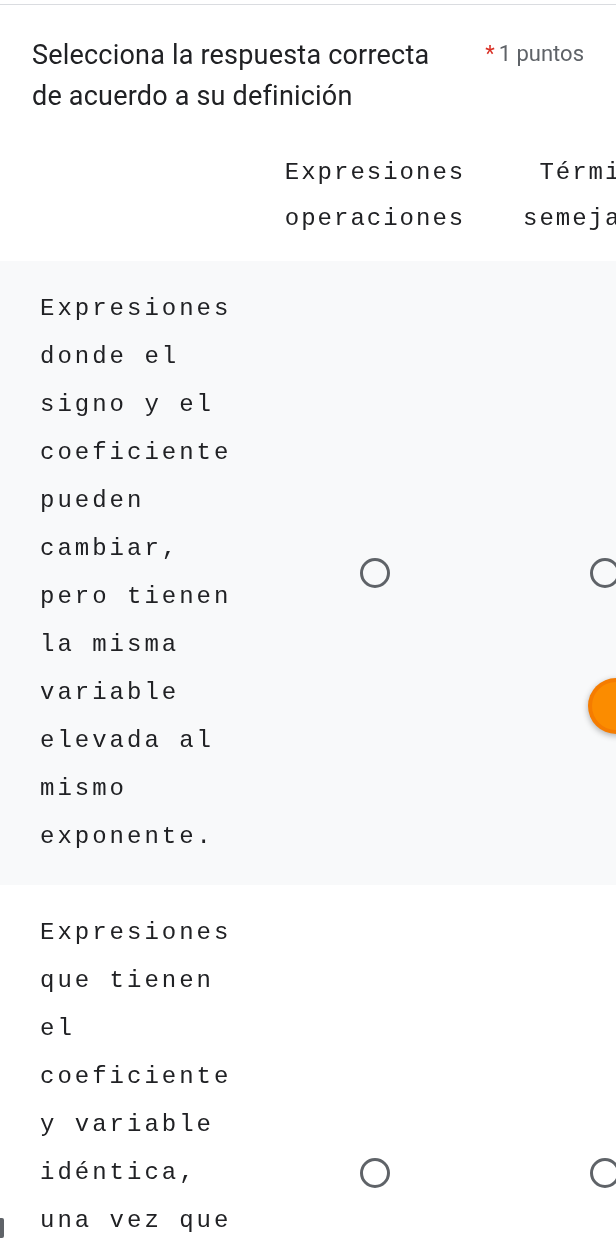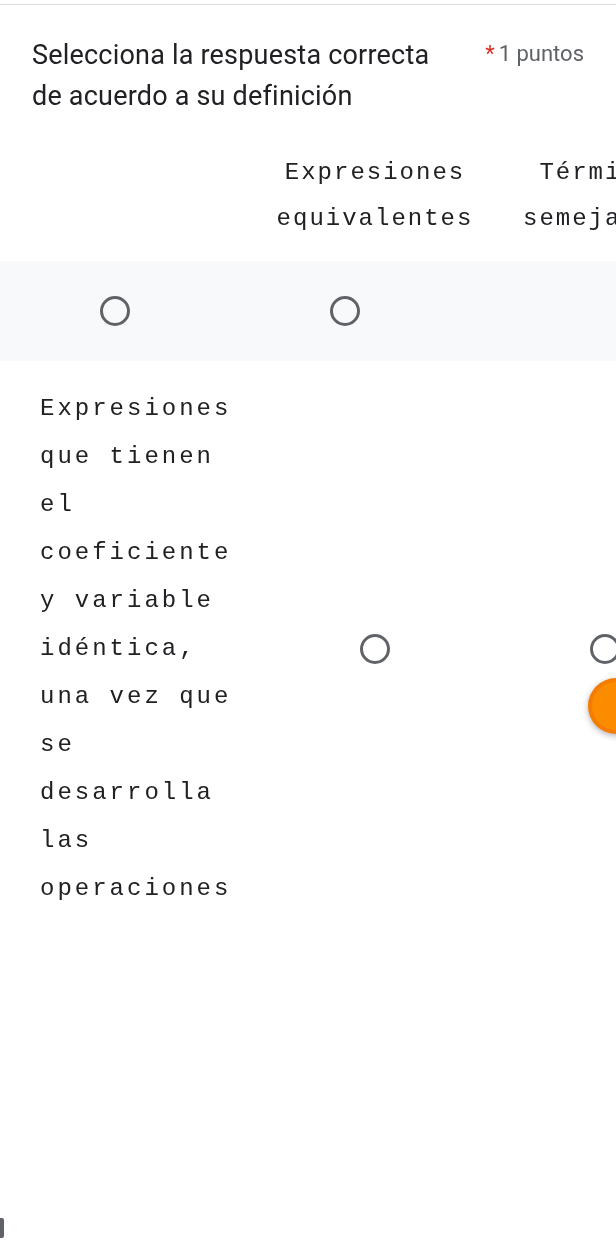--- a/index.html
+++ b/index.html
@@ -133,25 +133,26 @@
     <div class="points-wrap">
       <span class="req-star">*</span><span>1 puntos</span>
     </div>
   </div>
 
   <div class="grid-wrap">
     <div class="grid-inner">
 
       <div class="col-headers">
         <div class="row-label-spacer"></div>
-        <div class="col-header">Expresiones equivalentes</div>
+        <div class="col-header">Expresiones operaciones</div>
         <div class="col-header">Términos semejantes</div>
       </div>
 
       <div class="grid-row shaded">
+        <div class="row-label">Expresiones donde el signo y el coeficiente pueden cambiar, pero tienen la misma variable elevada al mismo exponente.</div>
         <div class="radio-cell">
           <div class="radio-outer"></div>
         </div>
         <div class="radio-cell">
           <div class="radio-outer"></div>
         </div>
       </div>
 
       <div class="grid-row">
         <div class="row-label">Expresiones que tienen el coeficiente y variable idéntica, una vez que se desarrolla las operaciones</div>

